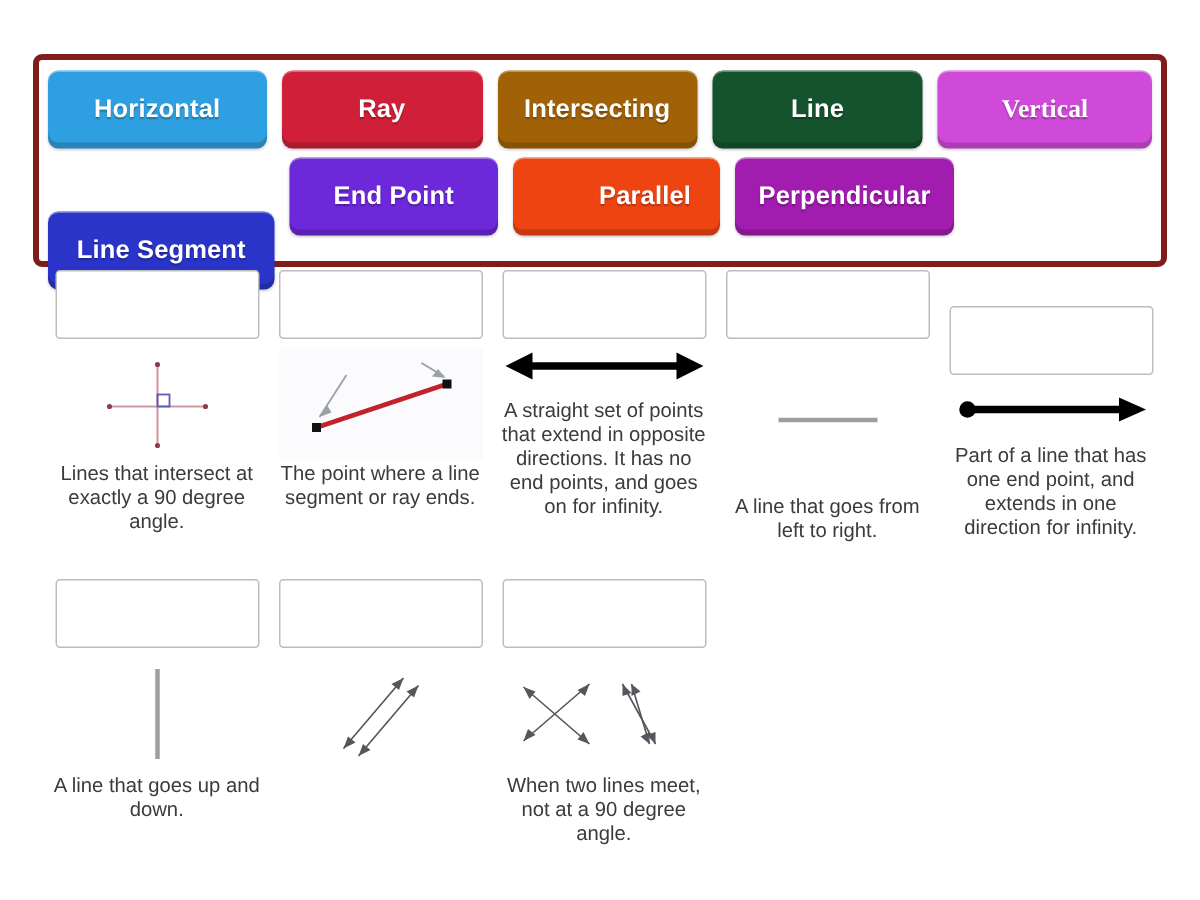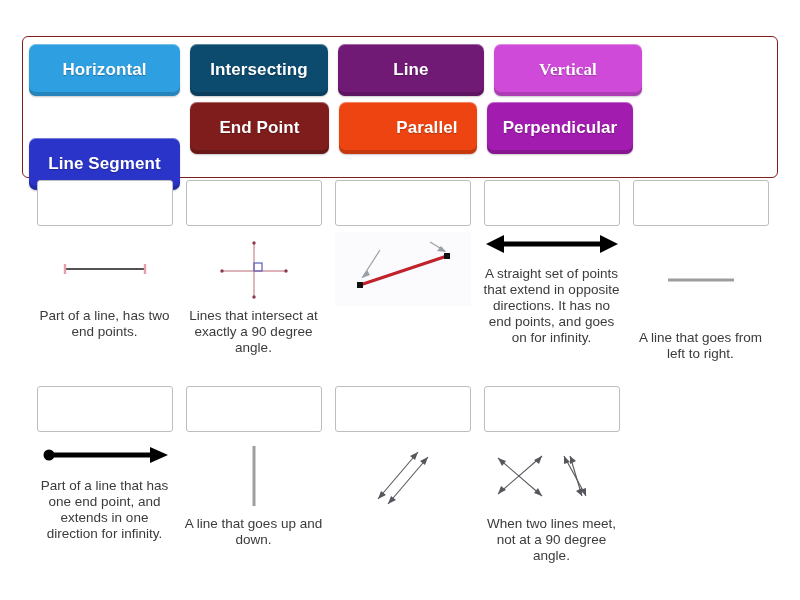--- a/index.html
+++ b/index.html
@@ -10,21 +10,21 @@
     font-family: "Liberation Sans", sans-serif;
     overflow: hidden;
   }
   #app { position: relative; width: 800px; height: 600px; }
 
   
   .tile-bank {
     position: absolute;
     left: 22px; top: 36px;
     width: 756px; height: 142px;
-    border: 1px solid #7f1d1d;
+    border: 4px solid #7f1d1d;
     border-radius: 6px;
     background: #ffffff;
     padding: 7px 6px;
   }
   .tile-row { display: flex; gap: 10px; height: 52px; margin-bottom: 6px; }
   .tile {
     height: 52px;
     border-radius: 7px;
     display: flex;
     align-items: center;
@@ -84,45 +84,35 @@
   svg { display: block; overflow: visible; }
 </style>
 </head>
 <body>
 
 <div id="app">
 
   <div class="tile-bank">
     <div class="tile-row">
       <div class="tile" style="width: 151px; background: rgb(46, 159, 224);">Horizontal</div>
-      <div class="tile" style="width: 138px; background: #0c4a6e;">Intersecting</div>
-      <div class="tile" style="width: 146px; background: #701a75;">Line</div>
+      <div class="tile" style="width: 139px; background: rgb(208, 31, 56);">Ray</div>
+      <div class="tile" style="width: 138px; background: #a16207;">Intersecting</div>
+      <div class="tile" style="width: 146px; background: #14532d;">Line</div>
       <div class="tile" style="width: 148px; background: rgb(207, 74, 216); font-family: Liberation Serif, serif;">Vertical</div>
     </div>
     <div class="tile-row">
       <div class="tile" style="width: 151px; background: rgb(42, 52, 200); margin-top: 36px;">Line Segment</div>
-      <div class="tile" style="width: 139px; background: #7f1d1d;">End Point</div>
+      <div class="tile" style="width: 139px; background: #6d28d9;">End Point</div>
       <div class="tile" style="width: 138px; background: rgb(238, 68, 18); padding-left: 46px;">Parallel</div>
       <div class="tile" style="width: 146px; background: #a21caf;">Perpendicular</div>
     </div>
   </div>
 
   <div class="card-grid">
 
-    <div class="card">
-      <div class="dropzone"></div>
-      <div class="figure">
-        <svg width="100" height="30" viewBox="0 0 100 30">
-          <line x1="10" y1="15" x2="90" y2="15" stroke="#1a1a1a" stroke-width="1.3"></line>
-          <line x1="10" y1="10" x2="10" y2="20" stroke="#e6a0a8" stroke-width="2.4"></line>
-          <line x1="90" y1="10" x2="90" y2="20" stroke="#e6a0a8" stroke-width="2.4"></line>
-        </svg>
-      </div>
-      <div class="caption">Part of a line, has two end points.</div>
-    </div>
 
     <div class="card">
       <div class="dropzone"></div>
       <div class="figure">
         <svg width="84" height="62" viewBox="0 0 84 62">
           <line x1="10" y1="33" x2="74" y2="33" stroke="#cf9aa0" stroke-width="1.4"></line>
           <line x1="42" y1="5" x2="42" y2="59" stroke="#cf9aa0" stroke-width="1.4"></line>
           <rect x="42" y="25" width="8" height="8" fill="none" stroke="#5b5bbd" stroke-width="1.2"></rect>
           <circle cx="10" cy="33" r="1.7" fill="#8c3b4a"></circle>
           <circle cx="74" cy="33" r="1.7" fill="#8c3b4a"></circle>
@@ -139,20 +129,21 @@
         <svg width="112" height="62" viewBox="0 0 112 62">
           <line x1="13" y1="47" x2="100" y2="18" stroke="#c0232b" stroke-width="3"></line>
           <rect x="10" y="44" width="6" height="6" fill="#111"></rect>
           <rect x="97" y="15" width="6" height="6" fill="#111"></rect>
           <line x1="33" y1="12" x2="15" y2="40" stroke="#9aa0a8" stroke-width="1.2"></line>
           <path d="M15 40 L20 32 L23 37 Z" fill="#9aa0a8"></path>
           <line x1="83" y1="4" x2="98" y2="13" stroke="#9aa0a8" stroke-width="1.2"></line>
           <path d="M99 14 L90 13 L94 8 Z" fill="#9aa0a8"></path>
         </svg>
       </div>
+      <div class="caption">The point where a line segment or ray ends.</div>
     </div>
 
     <div class="card">
       <div class="dropzone"></div>
       <div class="figure" style="height:30px;align-items:flex-start">
         <svg width="136" height="24" viewBox="0 0 136 24">
           <line x1="14" y1="12" x2="122" y2="12" stroke="#000" stroke-width="5"></line>
           <path d="M2 12 L20 3 L20 21 Z" fill="#000"></path>
           <path d="M134 12 L116 3 L116 21 Z" fill="#000"></path>
         </svg>

